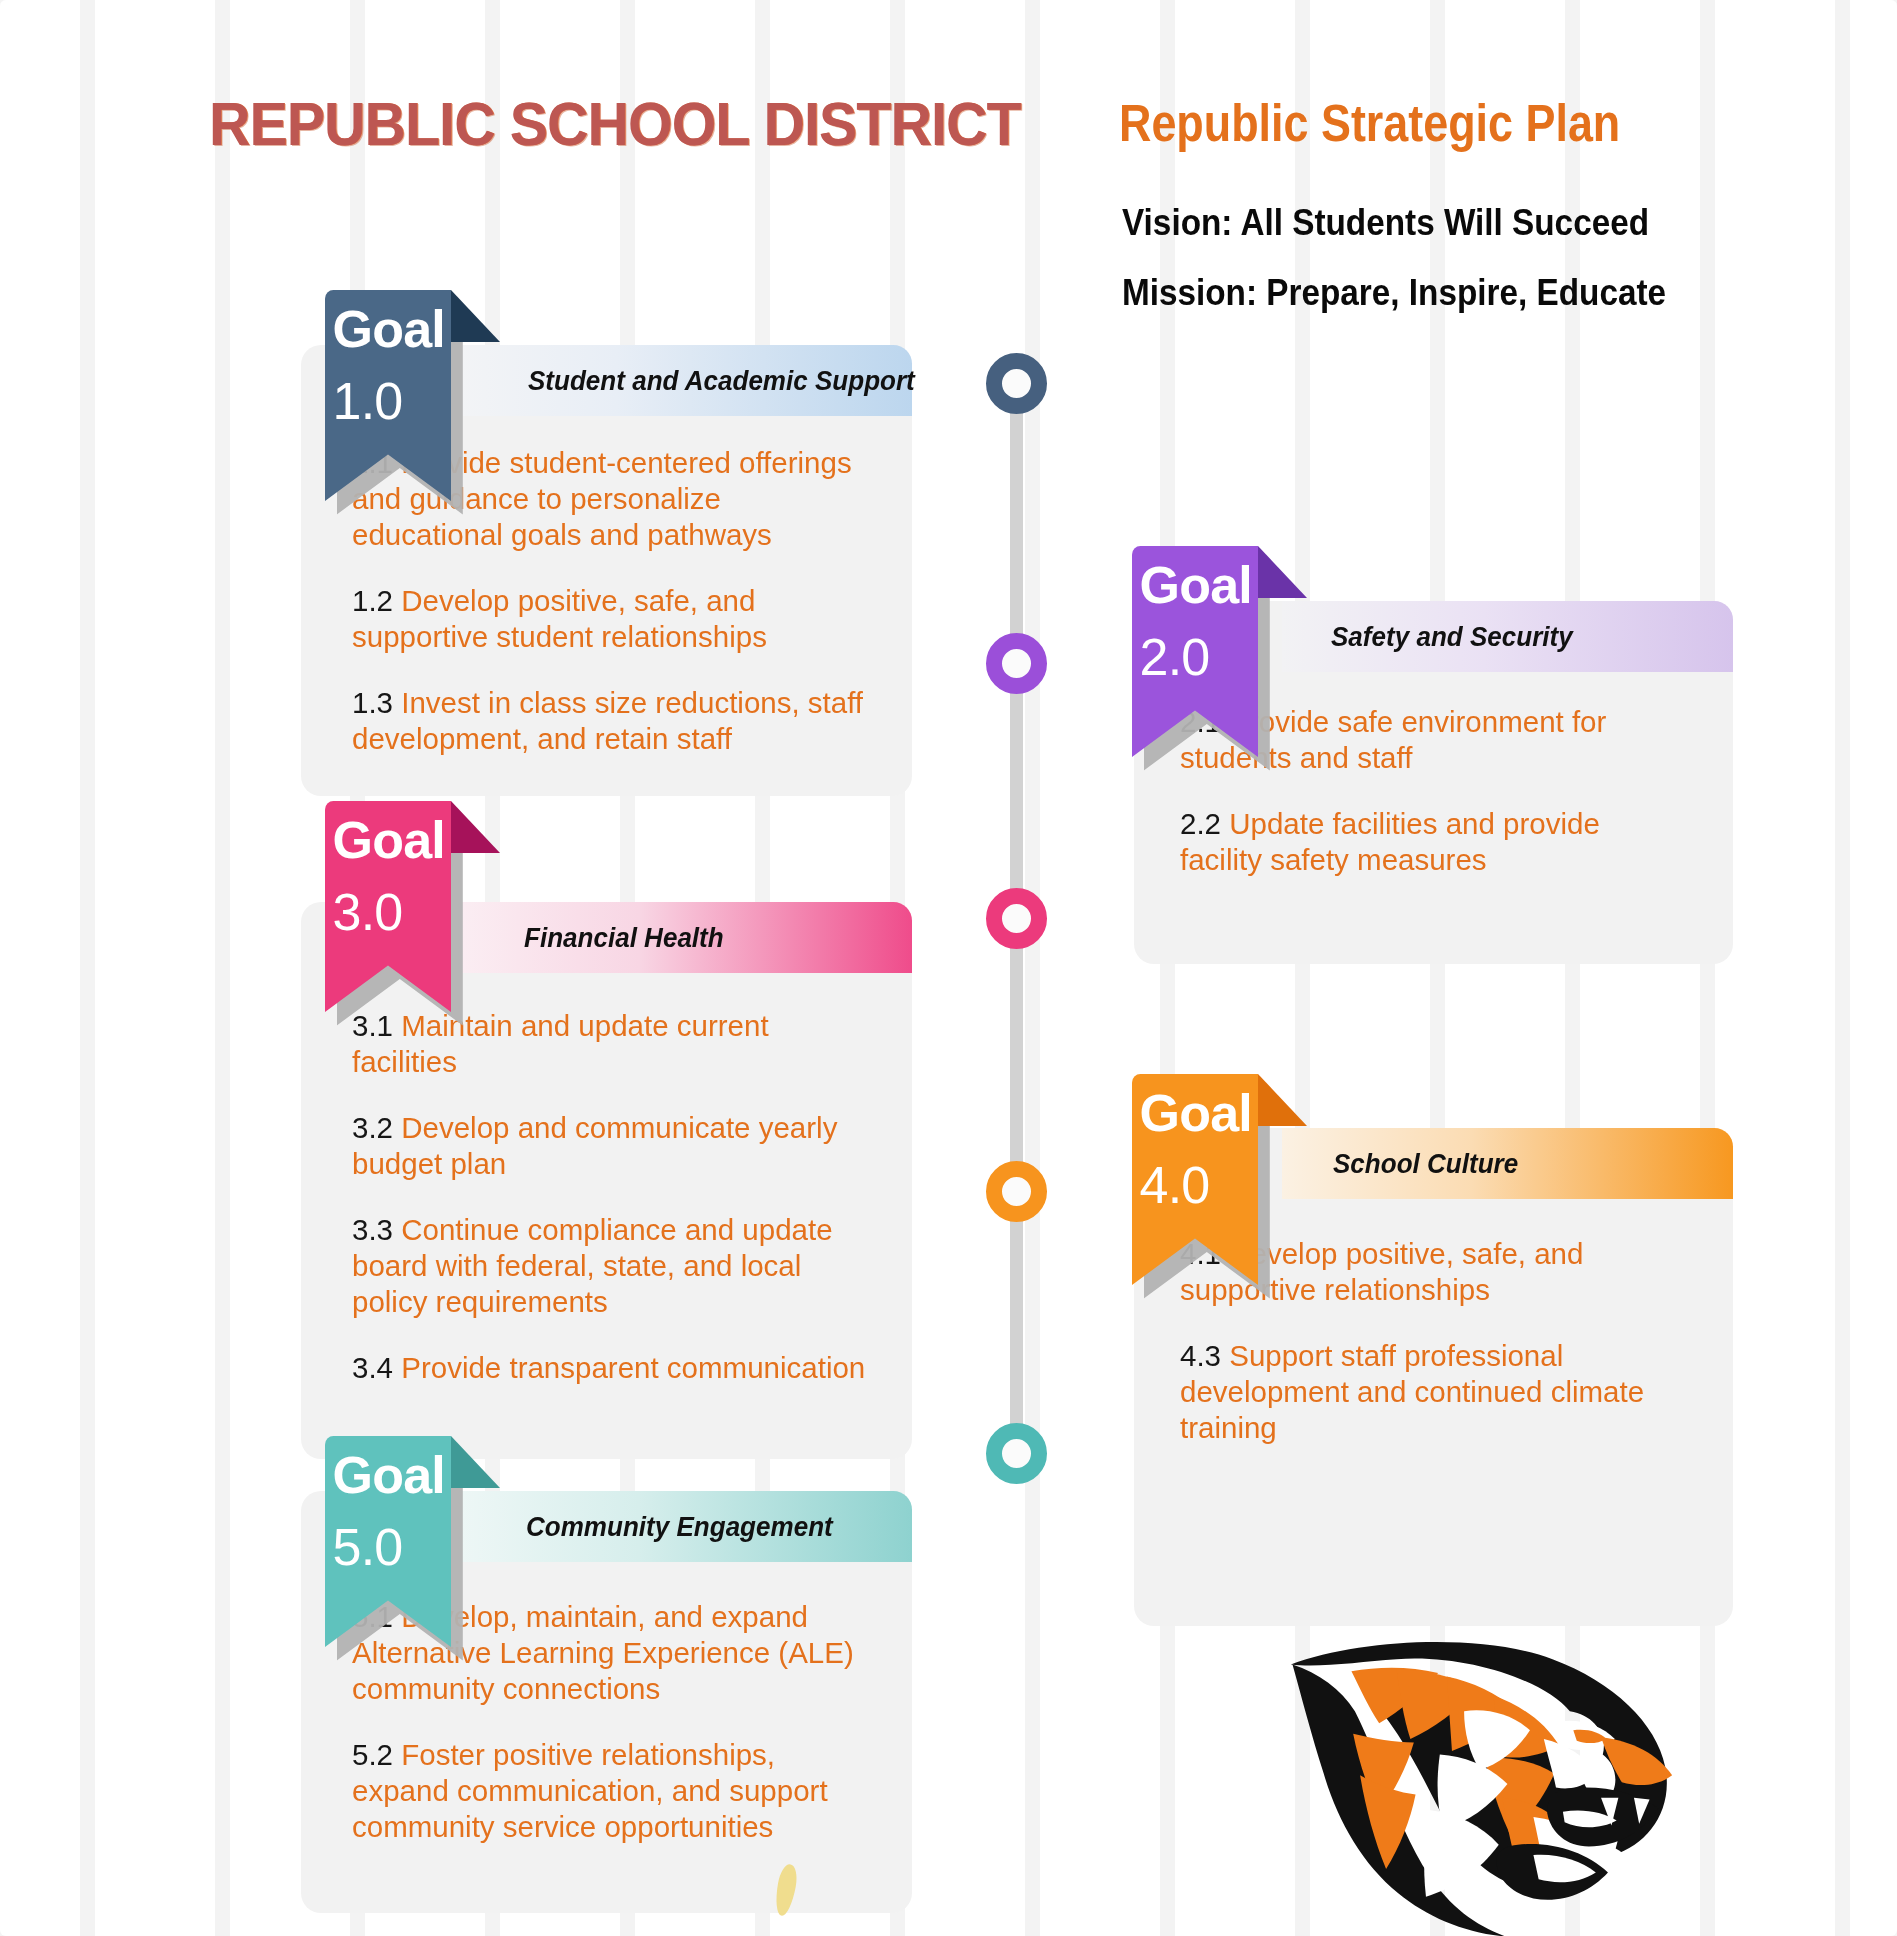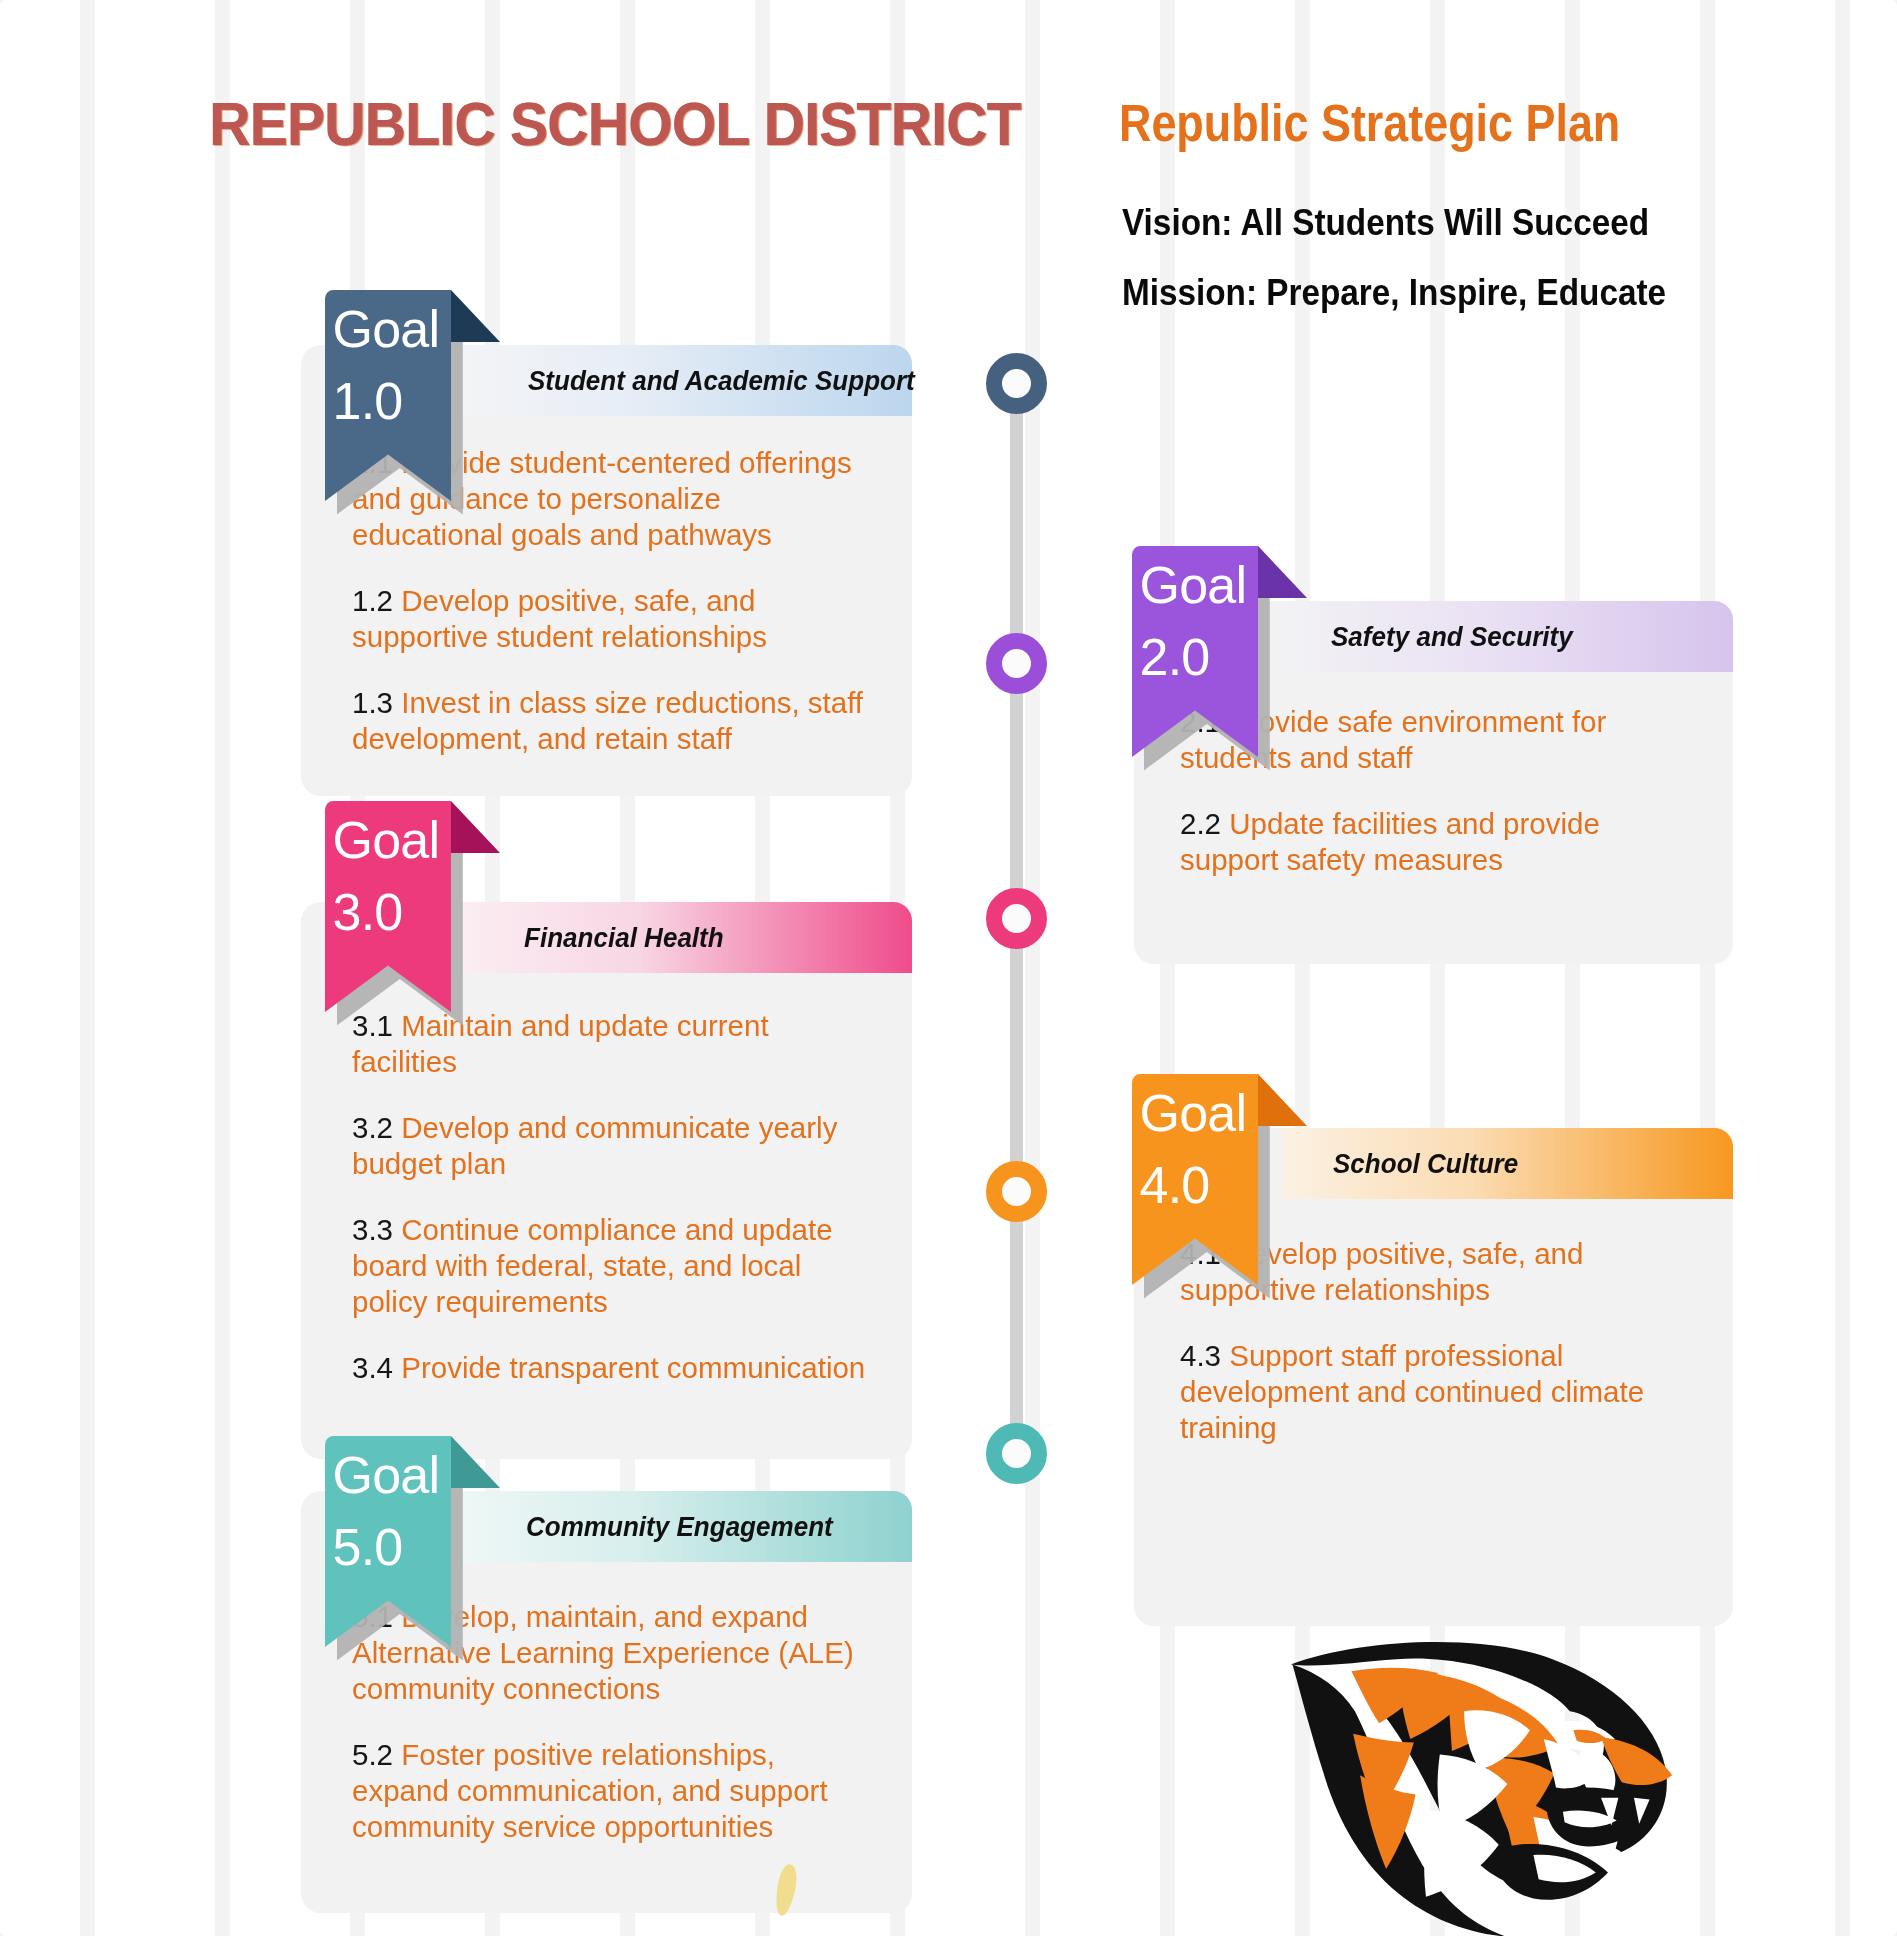--- a/index.html
+++ b/index.html
@@ -198,21 +198,21 @@
     text-align: left;
     color: #ffffff;
     z-index: 2;
   }
   .ribbon-label .gword {
     display: block;
     font-size: 52px;
     line-height: 0.96;
     padding-left: 7.6px;
     letter-spacing: -0.8px;
-    font-weight: normal;
+    font-weight: bold;
   }
   .ribbon-label .gnum {
     display: block;
     font-size: 52px;
     line-height: 1.05;
     padding-left: 7.6px;
     padding-top: 18.6px;
     letter-spacing: -0.8px;
     font-weight: normal;
   }
@@ -293,21 +293,21 @@
                 background:linear-gradient(to right,#f2f2f4 0%,#eae1f4 45%,#d6c4ec 100%);">
       <span class="goal-head-text" style="margin-left:49px;">Safety and Security</span>
     </div>
     <div class="goal-body" style="top:103px; padding:0 46px 0 46px;">
       <div class="obj">
         <span class="num">2.1</span> 
         <span>Provide safe environment for students and staff</span>
       </div>
       <div class="obj">
         <span class="num">2.2</span> 
-        <span>Update facilities and provide support safety measures</span>
+        <span>Update facilities and provide facility safety measures</span>
       </div>
     </div>
   </div>
   <div class="ribbon-wrap" style="left:1132px; top:546px;">
     <div class="ribbon-shadow"></div>
     <div class="ribbon-body" style="background:#9b54dc;"></div>
     <div class="ribbon-fold" style="background:#6a33a8;"></div>
     <div class="ribbon-label">
       <span class="gword">Goal</span>
       <span class="gnum">2.0</span>

